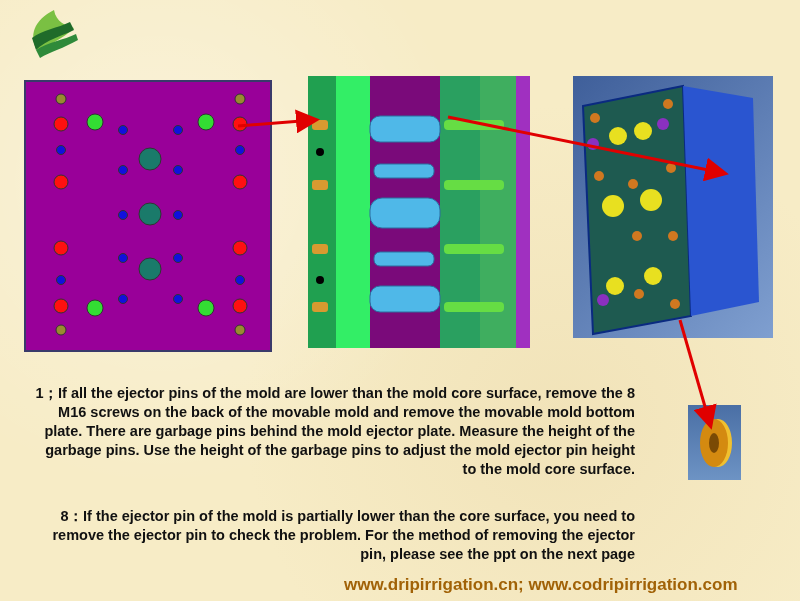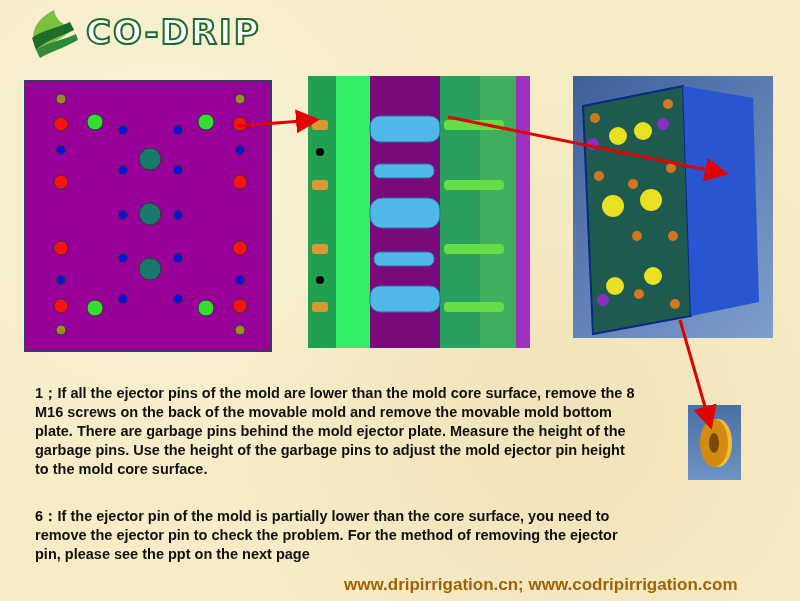--- a/index.html
+++ b/index.html
@@ -10,36 +10,35 @@
     font-family:"Liberation Sans",sans-serif;}
   .abs{position:absolute;}
   .logo{left:24px;top:6px;width:280px;height:56px;}
   .logo-text{position:absolute;left:62px;top:6px;font-family:"DejaVu Sans",sans-serif;font-weight:bold;font-size:34px;letter-spacing:2px;
     color:#fff;-webkit-text-stroke:2px #1f6b2a;}
   .panel{position:absolute;overflow:hidden;}
   #img1{left:24px;top:80px;width:248px;height:272px;background:#990099;border:2px solid #3a3a6a;box-sizing:border-box;}
   #img2{left:308px;top:76px;width:222px;height:272px;background:#1f9a4a;}
   #img3{left:573px;top:76px;width:200px;height:262px;background:linear-gradient(135deg,#3f5f9a,#7f9fd0);}
   #img4{left:688px;top:405px;width:53px;height:75px;background:linear-gradient(180deg,#4a6fa5,#6d93c4);}
-  .para{position:absolute;left:35px;font-weight:bold;font-size:14.5px;line-height:19px;color:#111;}
+  .para{position:absolute;left:35px;font-weight:bold;font-size:14.5px;line-height:19px;color:#111;text-align:right;}
   #p1{top:384px;width:600px;}
   #p2{top:507px;width:600px;}
   .footer{position:absolute;left:344px;top:575px;font-weight:bold;font-size:17px;color:#a16207;}
   svg{display:block;}
 </style>
 </head>
 <body>
 
 <div class="abs logo">
   <svg width="60" height="56" viewBox="0 0 60 56">
     <path d="M30 4 C10 14 4 30 14 46 C22 40 40 32 50 22 C42 20 32 16 30 4Z" fill="#7ac043"></path>
     <path d="M8 32 C18 24 34 22 46 16 L50 24 C38 30 22 34 12 44Z" fill="#1f6b2a"></path>
     <path d="M12 44 C24 36 40 34 52 28 L54 34 C40 42 26 46 16 52Z" fill="#2f8a3a"></path>
   </svg>
-  <span class="logo-text">CO-DRIP</span>
 </div>
 
 <div class="panel" id="img1">
   <svg width="248" height="272" id="svg1">
       <circle cx="35" cy="17" r="5" fill="#9a8a30" stroke="#333"></circle>
       <circle cx="214" cy="17" r="5" fill="#9a8a30" stroke="#333"></circle>
       <circle cx="35" cy="248" r="5" fill="#9a8a30" stroke="#333"></circle>
       <circle cx="214" cy="248" r="5" fill="#9a8a30" stroke="#333"></circle>
       <circle cx="35" cy="42" r="7" fill="#ff1010" stroke="#333"></circle>
       <circle cx="214" cy="42" r="7" fill="#ff1010" stroke="#333"></circle>
@@ -149,14 +148,14 @@
     <marker id="ah" markerWidth="8" markerHeight="8" refX="6" refY="4" orient="auto">
       <path d="M0,0 L8,4 L0,8Z" fill="#e00000"></path>
     </marker>
   </defs>
   <line x1="238" y1="126" x2="314" y2="120" stroke="#e00000" stroke-width="3" marker-end="url(#ah)"></line>
   <line x1="448" y1="117" x2="723" y2="173" stroke="#e00000" stroke-width="3" marker-end="url(#ah)"></line>
   <line x1="680" y1="320" x2="710" y2="424" stroke="#e00000" stroke-width="3" marker-end="url(#ah)"></line>
 </svg>
 
 <div class="para" id="p1">1；If all the ejector pins of the mold are lower than the mold core surface, remove the 8 M16 screws on the back of the movable mold and remove the movable mold bottom plate. There are garbage pins behind the mold ejector plate. Measure the height of the garbage pins. Use the height of the garbage pins to adjust the mold ejector pin height to the mold core surface.</div>
-<div class="para" id="p2">6：If the ejector pin of the mold is partially lower than the core surface, you need to remove the ejector pin to check the problem. For the method of removing the ejector pin, please see the ppt on the next page</div>
+<div class="para" id="p2">8：If the ejector pin of the mold is partially lower than the core surface, you need to remove the ejector pin to check the problem. For the method of removing the ejector pin, please see the ppt on the next page</div>
 <div class="footer">www.dripirrigation.cn; www.codripirrigation.com</div>
 
 </body></html>

